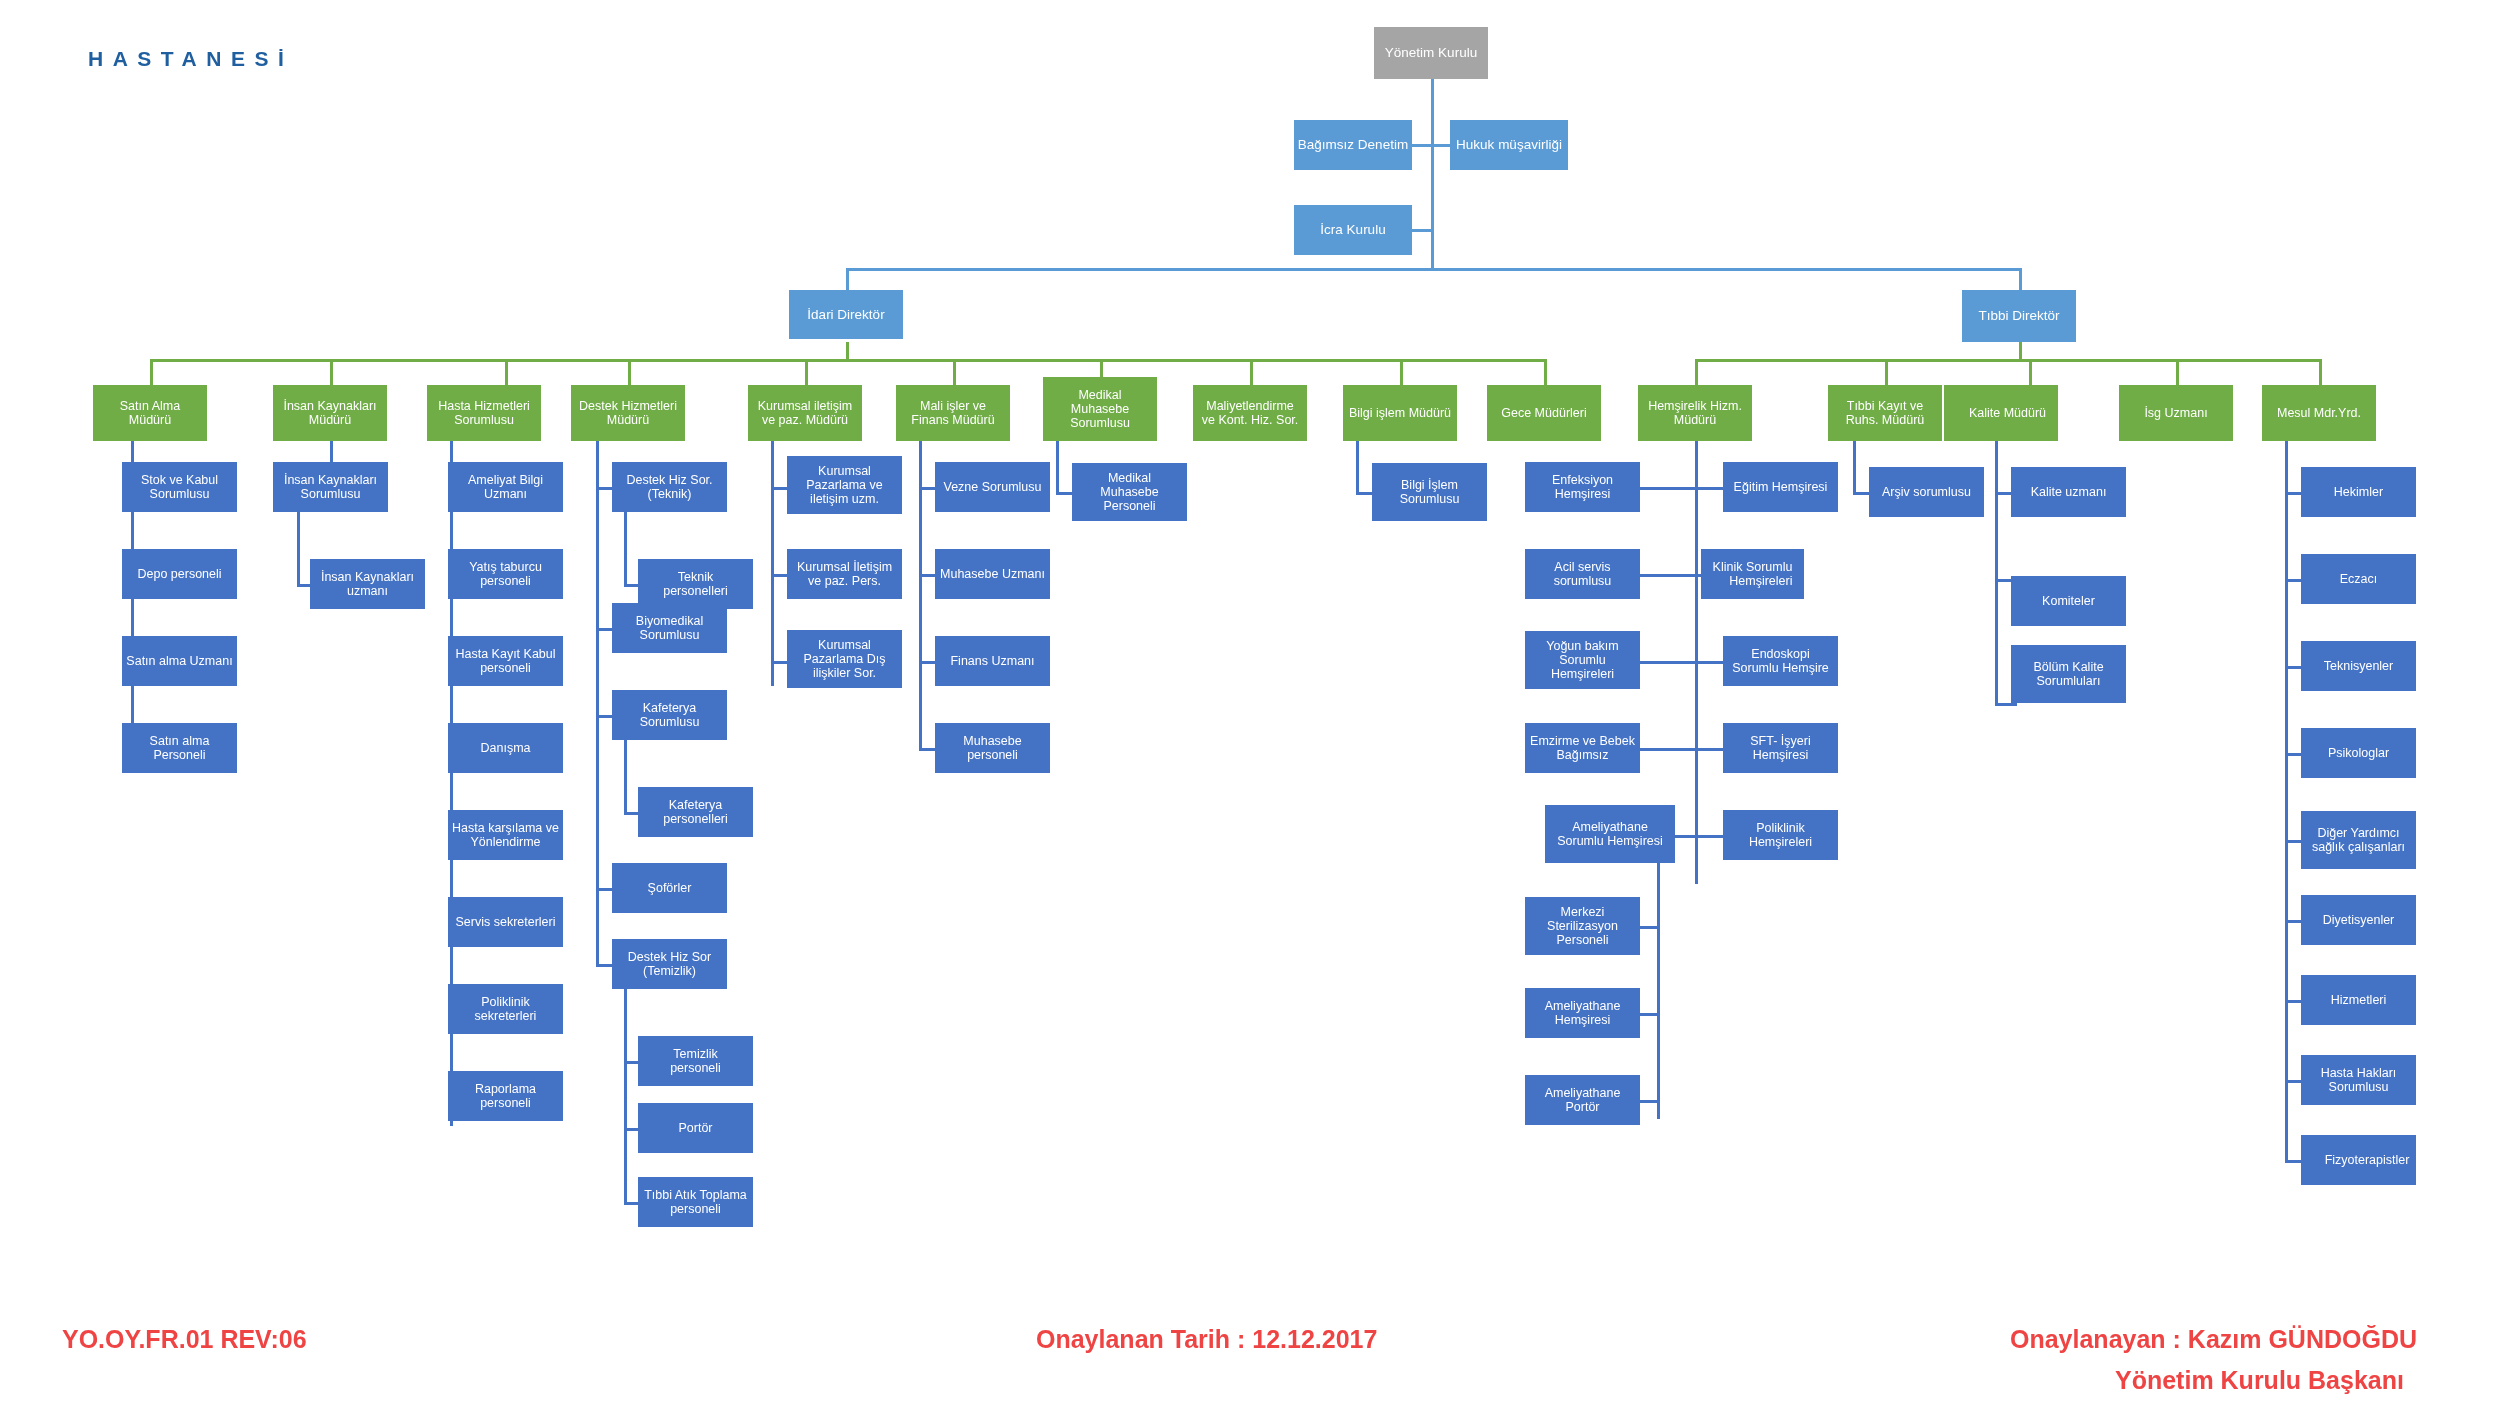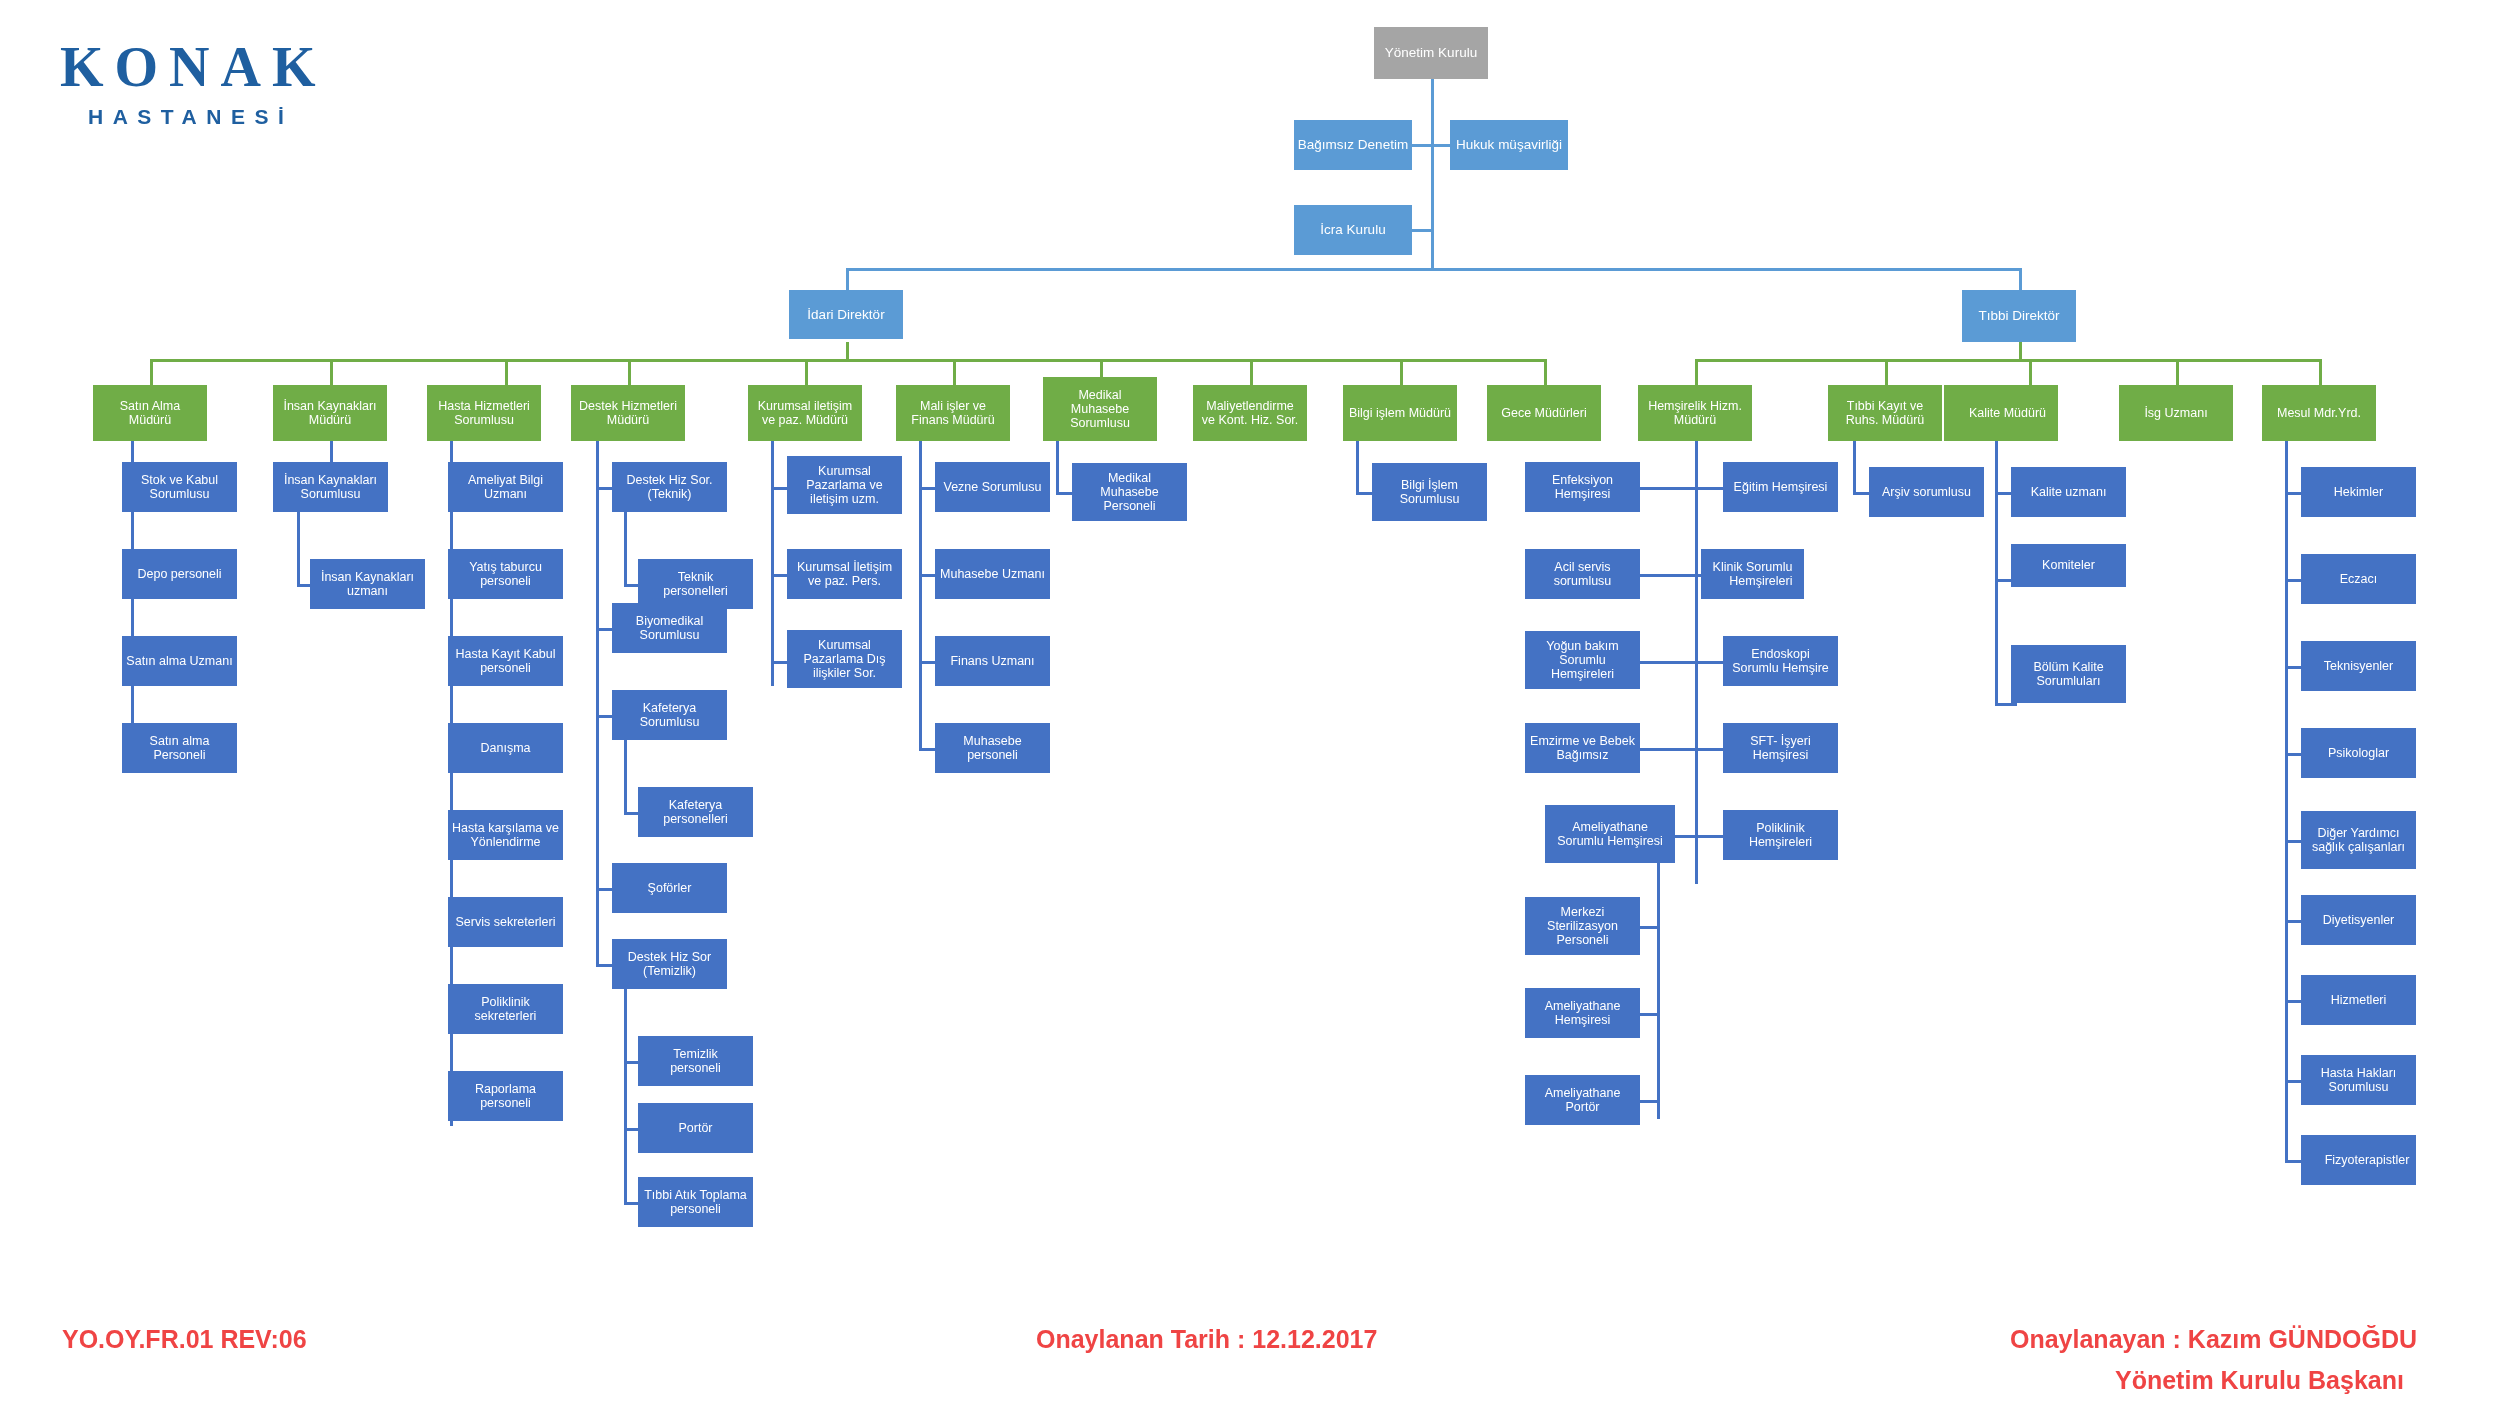--- a/index.html
+++ b/index.html
@@ -49,21 +49,20 @@
     position:absolute;color:#ef4444;font-weight:700;font-size:25px;
     white-space:nowrap;
   }
 </style>
 </head>
 <body>
 
 <div id="stage">
 
   <div id="logo">
-    <div class="word">KONAK</div>
     <div class="sub">HASTANESİ</div>
   </div>
 
   <div class="ln v b" style="left:1431px;top:79px;height:190px;"></div>
   <div class="ln h b" style="left:1431px;top:144px;width:19px;"></div>
   <div class="ln h b" style="left:1412px;top:144px;width:22px;"></div>
   <div class="ln h b" style="left:1412px;top:229px;width:22px;"></div>
 
   <div class="ln h b" style="left:846px;top:268px;width:1176px;"></div>
   <div class="ln v b" style="left:846px;top:268px;height:22px;"></div>
@@ -295,21 +294,21 @@
 
   <div class="ln v d" style="left:1853px;top:441px;height:54px;"></div>
   <div class="ln h d" style="left:1853px;top:492px;width:22px;"></div>
   <div class="node blue xs" style="left:1869px;top:467px;width:115px;height:50px;">Arşiv sorumlusu</div>
 
   <div class="ln v d" style="left:1995px;top:441px;height:265px;"></div>
   <div class="ln h d" style="left:1995px;top:492px;width:22px;"></div>
   <div class="ln h d" style="left:1995px;top:579px;width:22px;"></div>
   <div class="ln h d" style="left:1995px;top:703px;width:22px;"></div>
   <div class="node blue xs" style="left:2011px;top:467px;width:115px;height:50px;">Kalite uzmanı</div>
-  <div class="node blue xs" style="left:2011px;top:544px;width:115px;height:43px;">Komiteler</div>
+  <div class="node blue xs" style="left:2011px;top:576px;width:115px;height:50px;">Komiteler</div>
   <div class="node blue xs" style="left:2011px;top:645px;width:115px;height:58px;">Bölüm Kalite
 Sorumluları</div>
 
   <div class="ln v d" style="left:2285px;top:441px;height:720px;"></div>
   <div class="ln h d" style="left:2285px;top:492px;width:22px;"></div>
   <div class="ln h d" style="left:2285px;top:579px;width:22px;"></div>
   <div class="ln h d" style="left:2285px;top:666px;width:22px;"></div>
   <div class="ln h d" style="left:2285px;top:753px;width:22px;"></div>
   <div class="ln h d" style="left:2285px;top:840px;width:22px;"></div>
   <div class="ln h d" style="left:2285px;top:920px;width:22px;"></div>

